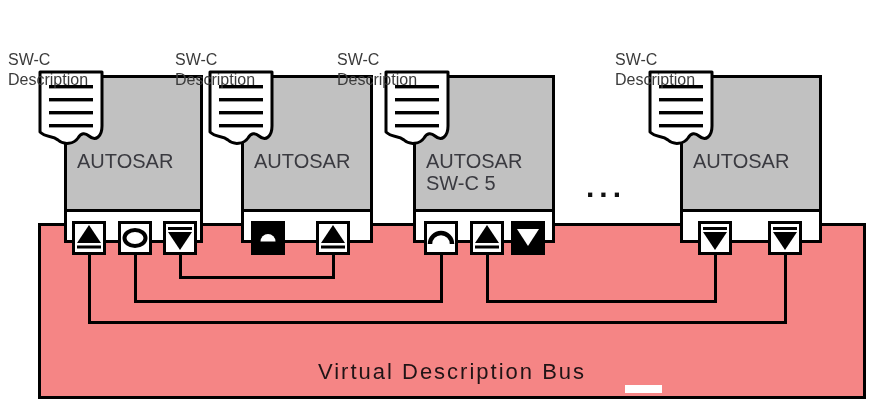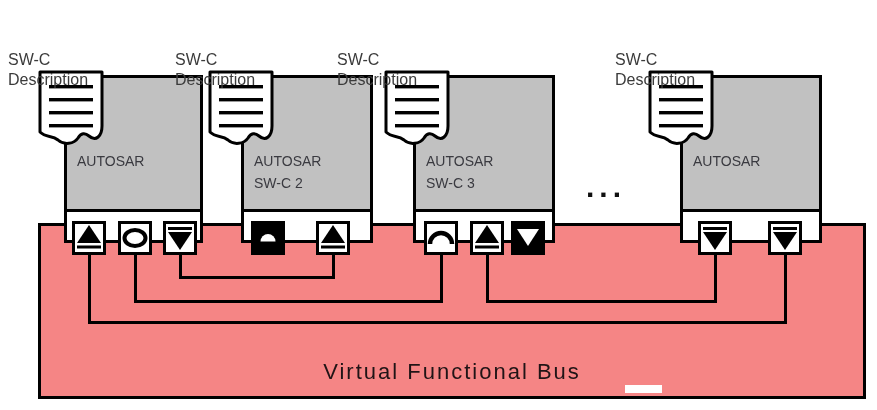--- a/index.html
+++ b/index.html
@@ -20,21 +20,21 @@
     position:absolute; top:6px; width:120px;
     font-size:16px; line-height:19.5px; color:#3B3B3B; z-index:8;margin-top:44px;
   }
   .doc { position:absolute; top:70px; width:66px; height:78px; z-index:6; }
   .swc {
     position:absolute; top:75px; height:137px;
     background:var(--box_fill); border:3px solid var(--border); z-index:4;
   }
   .swc-title {
     position:absolute; left:10px; top:72px;
-    font-size:14px; line-height:22px; color:var(--text); white-space:nowrap;
+    font-size:20px; line-height:22px; color:var(--text); white-space:nowrap;
   }
   .port-bar {
     position:absolute; top:209px; height:34px;
     background:#fff; border:3px solid var(--border); z-index:3;
   }
   .wires { position:absolute; left:0; top:0; width:877px; height:410px; z-index:2; pointer-events:none; }
   .port { position:absolute; top:221px; width:34px; height:34px; z-index:5; }
   .bus {
     position:absolute; left:38px; top:223px; width:828px; height:176px;
     background:var(--bus_fill); border:3px solid var(--border); z-index:1;
@@ -51,21 +51,21 @@
     position:absolute; left:586px; top:170px; font-size:30px; font-weight:bold;
     letter-spacing:5px; color:#101010; z-index:8;
   }
 </style>
 </head>
 <body>
 
 <div class="canvas">
 
   <div class="bus">
-    <div class="bus-label">Virtual Functional Bus</div>
+    <div class="bus-label">Virtual Description Bus</div>
   </div>
   <div class="bus-dash"></div>
 
   <svg class="wires" viewBox="0 0 877 410">
     <g fill="none" stroke="#000000" stroke-width="3">
       <path d="M180.5,246 V277.5 H333.5 V246"></path>
       <path d="M135.5,246 V301.5 H441.5 V246"></path>
       <path d="M487.5,246 V301.5 H715.5 V246"></path>
       <path d="M89.5,246 V322.5 H785.5 V246"></path>
     </g>
@@ -77,27 +77,26 @@
   <div class="port-bar" style="left:680px; width:142px;"></div>
 
   <div class="swc" style="left:64px;  width:139px;">
     <div class="swc-title">
       <div>AUTOSAR</div>
     </div>
   </div>
   <div class="swc" style="left:241px; width:132px;">
     <div class="swc-title">
       <div>AUTOSAR</div>
-        <div>SW-C 2</div>
     </div>
   </div>
   <div class="swc" style="left:413px; width:142px;">
     <div class="swc-title">
       <div>AUTOSAR</div>
-        <div>SW-C 3</div>
+        <div>SW-C 5</div>
     </div>
   </div>
   <div class="swc" style="left:680px; width:142px;">
     <div class="swc-title">
       <div>AUTOSAR</div>
     </div>
   </div>
 
   <svg class="doc" style="left:38px;" viewBox="0 0 66 78">
     <path d="M2,2 H64 V56 C64,66 58,72 51,66 C47,62.5 43,63 40,68 C36,74 26,75.5 20,70 C14,65 8,68 2,62 Z" fill="#fff" stroke="#000" stroke-width="3" stroke-linejoin="round"></path>

